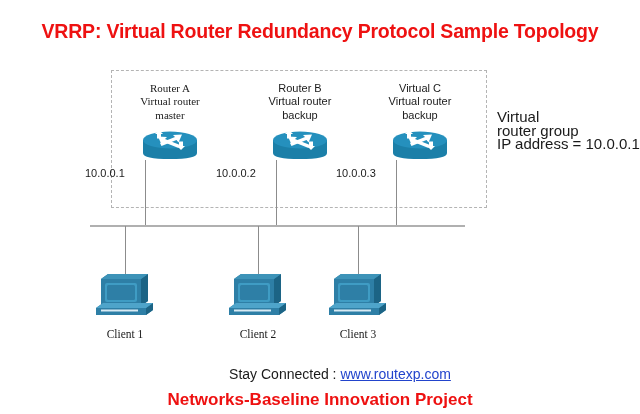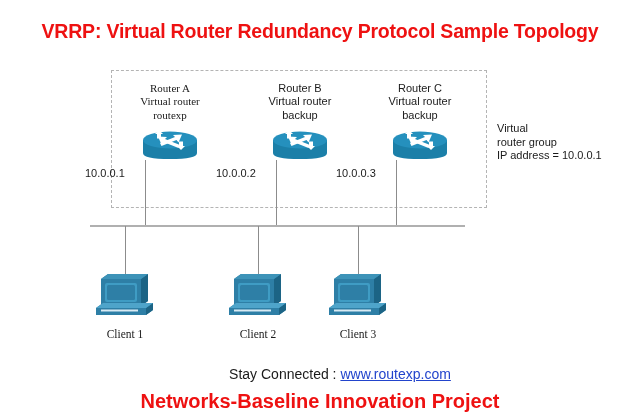--- a/index.html
+++ b/index.html
@@ -43,22 +43,22 @@
     width: 376px;
     height: 138px;
     border: 1px dashed #b4b4b4;
     box-sizing: border-box;
   }
 
   
   .group-caption {
     position: absolute;
     left: 497px;
-    top: 122px;
-    font-size: 11px;
+    top: 110px;
+    font-size: 15px;
     color: #1a1a1a;
     line-height: 13.5px;
     white-space: nowrap;
     text-align: left;
   }
 
   
   .router-col {
     position: absolute;
     top: 82px;
@@ -150,21 +150,21 @@
   .footer-line1 .link {
     color: #2244cc;
     text-decoration: underline;
   }
   .footer-line2 {
     position: absolute;
     left: 0;
     top: 390px;
     width: 640px;
     text-align: center;
-    font-size: 20px;
+    font-size: 17px;
     font-weight: bold;
     color: #ee1111;
     white-space: nowrap;
   }
 </style>
 </head>
 <body>
 
 <div id="canvas">
 
@@ -174,21 +174,21 @@
 
   <div class="group-caption">
     <div>Virtual</div>
     <div>router group</div>
     <div>IP address = 10.0.0.1</div>
   </div>
 
   <div class="router-col a">
     <div class="router-label">Router A</div>
     <div class="router-label">Virtual router</div>
-    <div class="router-label">routexp</div>
+    <div class="router-label">master</div>
     <svg class="router-icon" viewBox="0 0 120 80">
       <path d="M6 28 L6 54 Q6 66 60 66 Q114 66 114 54 L114 28 Z" fill="#1b7fa8"></path>
       <ellipse cx="60" cy="28" rx="54" ry="17" fill="#2590bd"></ellipse>
       <g fill="#ffffff">
         <path d="M40 34 L70 22 L66 18 L84 17 L77 33 L73 28 L43 40 Z"></path>
         <path d="M80 38 L50 26 L54 22 L36 21 L43 37 L47 32 L77 44 Z"></path>
         <path d="M34 25 L34 16 L30 16 L38 8 L46 16 L42 16 L42 25 Z"></path>
         <path d="M86 31 L86 40 L90 40 L82 48 L74 40 L78 40 L78 31 Z"></path>
       </g>
     </svg>
@@ -206,21 +206,21 @@
         <path d="M40 34 L70 22 L66 18 L84 17 L77 33 L73 28 L43 40 Z"></path>
         <path d="M80 38 L50 26 L54 22 L36 21 L43 37 L47 32 L77 44 Z"></path>
         <path d="M34 25 L34 16 L30 16 L38 8 L46 16 L42 16 L42 25 Z"></path>
         <path d="M86 31 L86 40 L90 40 L82 48 L74 40 L78 40 L78 31 Z"></path>
       </g>
     </svg>
   </div>
   <div class="ip-label ip-b">10.0.0.2</div>
 
   <div class="router-col c">
-    <div class="router-label">Router C</div>
+    <div class="router-label">Virtual C</div>
     <div class="router-label">Virtual router</div>
     <div class="router-label">backup</div>
     <svg class="router-icon" viewBox="0 0 120 80">
       <path d="M6 28 L6 54 Q6 66 60 66 Q114 66 114 54 L114 28 Z" fill="#1b7fa8"></path>
       <ellipse cx="60" cy="28" rx="54" ry="17" fill="#2590bd"></ellipse>
       <g fill="#ffffff">
         <path d="M40 34 L70 22 L66 18 L84 17 L77 33 L73 28 L43 40 Z"></path>
         <path d="M80 38 L50 26 L54 22 L36 21 L43 37 L47 32 L77 44 Z"></path>
         <path d="M34 25 L34 16 L30 16 L38 8 L46 16 L42 16 L42 25 Z"></path>
         <path d="M86 31 L86 40 L90 40 L82 48 L74 40 L78 40 L78 31 Z"></path>

